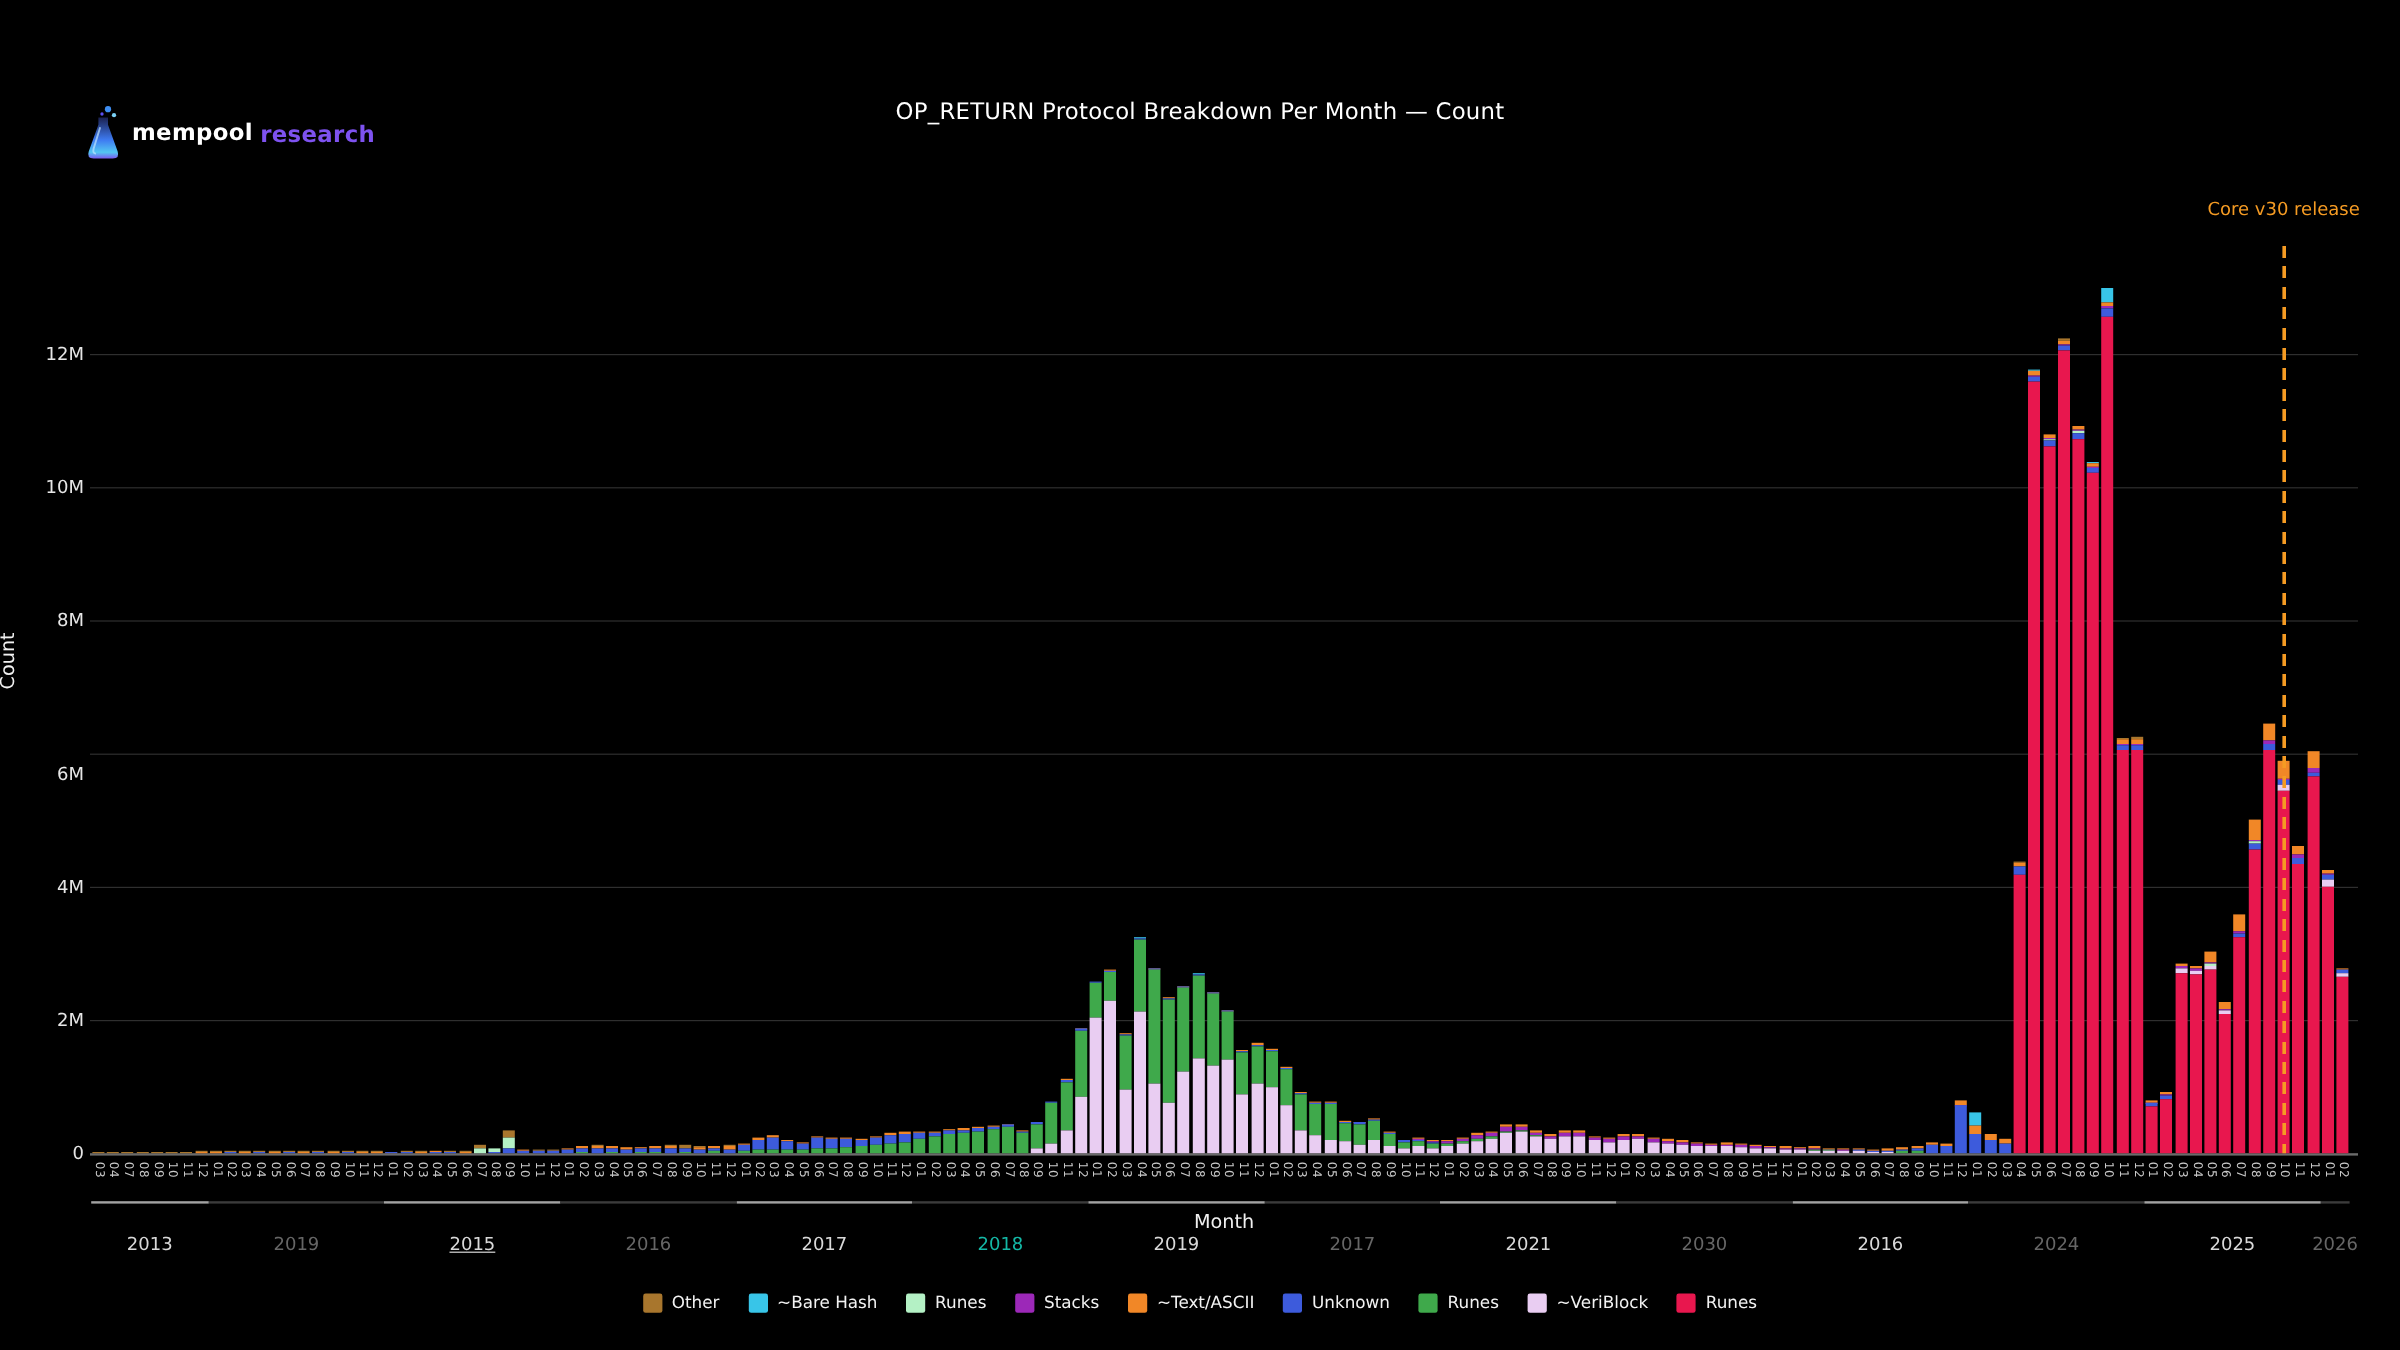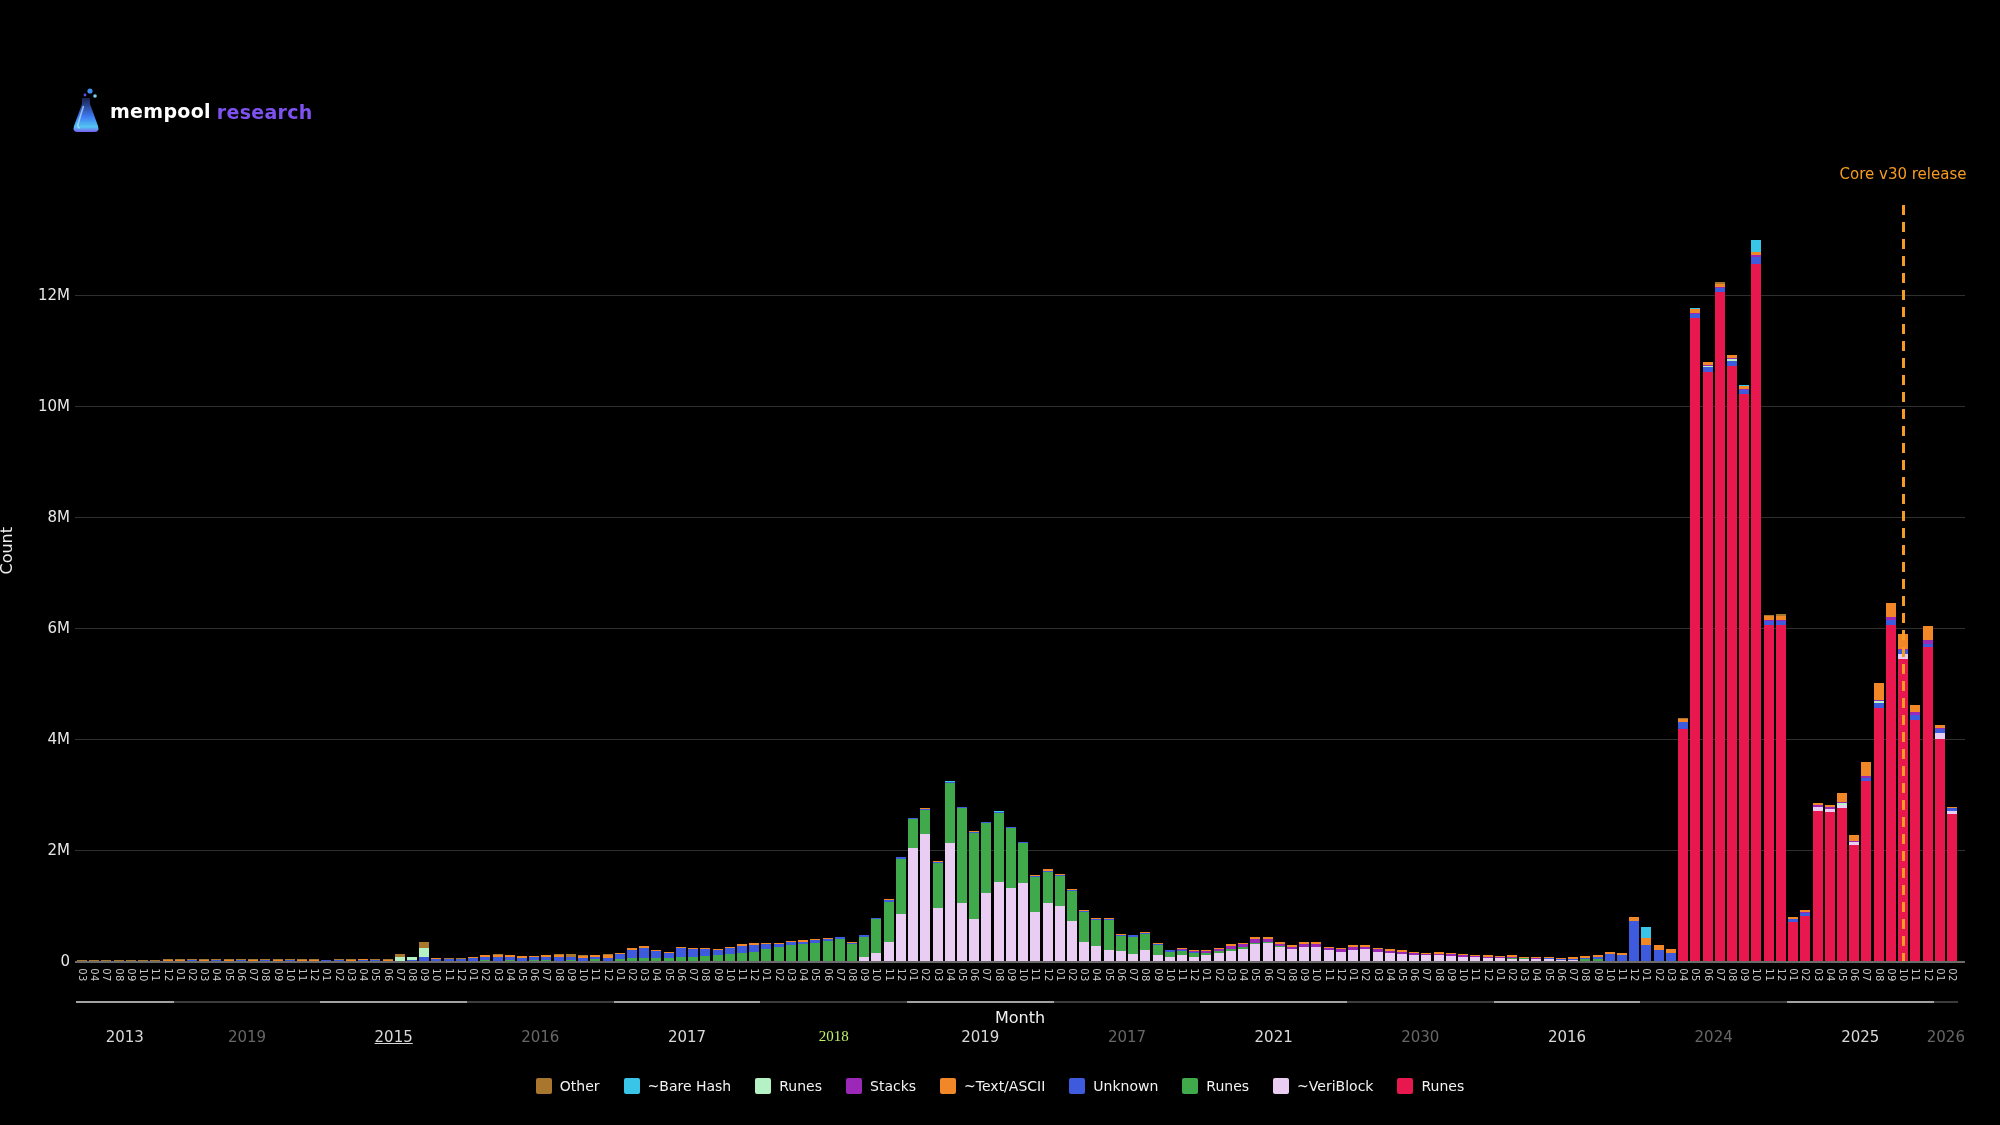--- a/index.html
+++ b/index.html
@@ -55,31 +55,32 @@
         <path d="M12 12 h8 l0 6 L28 40 q2 6 -4 6 H8 q-6 0 -4 -6 L12 18 Z" fill="url(#fg)"></path>
         <path d="M13.5 20 L8 38 q-1 4 2 4" stroke="#bfe4ff" stroke-width="1.6" fill="none" opacity="0.7"></path>
       </svg>
     </span>
     <span class="logo-text">
       <span class="lt1">mempool</span>
       <span class="lt2">research</span>
     </span>
   </div>
 
+  <div class="chart-title">OP_RETURN Protocol Breakdown Per Month — Count</div>
   <div class="y-title">Count</div>
   <div class="x-title">Month</div>
 
   <div id="plot">
       <div class="ylab" style="left: 0px; top: 952px;">0</div>
       <div class="gridline" style="left: 75px; top: 850px; width: 1890px;"></div>
       <div class="ylab" style="left: 0px; top: 841px;">2M</div>
       <div class="gridline" style="left: 75px; top: 739px; width: 1890px;"></div>
       <div class="ylab" style="left: 0px; top: 730px;">4M</div>
       <div class="gridline" style="left: 75px; top: 628px; width: 1890px;"></div>
-      <div class="ylab" style="left: 0px; top: 619px;">6M</div>
+      <div class="ylab" style="left: 0px; top: 636px;">6M</div>
       <div class="gridline" style="left: 75px; top: 517px; width: 1890px;"></div>
       <div class="ylab" style="left: 0px; top: 508px;">8M</div>
       <div class="gridline" style="left: 75px; top: 406px; width: 1890px;"></div>
       <div class="ylab" style="left: 0px; top: 397px;">10M</div>
       <div class="gridline" style="left: 75px; top: 295px; width: 1890px;"></div>
       <div class="ylab" style="left: 0px; top: 286px;">12M</div>
       <div class="axisline" style="left: 75px; top: 961px; width: 1890px;"></div>
       <div class="bar" style="left: 77px; bottom: 164px; width: 10px;">
         <div class="seg" style="height: 0.555px; background: rgb(168, 118, 45);"></div>
       </div>
@@ -1035,21 +1036,21 @@
       <div class="yearlab" style="left: 64.7777px; top: 1028px; color: rgb(217, 217, 217);">2013</div>
       <div class="yearband" style="left: 173.778px; top: 1001px; width: 146.444px; background: rgb(59, 59, 59);"></div>
       <div class="yearlab" style="left: 187px; top: 1028px; color: rgb(102, 102, 102);">2019</div>
       <div class="yearband" style="left: 320.444px; top: 1001px; width: 146.444px; background: rgb(162, 162, 162);"></div>
       <div class="yearlab" style="left: 333.666px; top: 1028px; color: rgb(217, 217, 217); text-decoration: underline;">2015</div>
       <div class="yearband" style="left: 467.11px; top: 1001px; width: 146.444px; background: rgb(59, 59, 59);"></div>
       <div class="yearlab" style="left: 480.332px; top: 1028px; color: rgb(102, 102, 102);">2016</div>
       <div class="yearband" style="left: 613.777px; top: 1001px; width: 146.444px; background: rgb(162, 162, 162);"></div>
       <div class="yearlab" style="left: 626.999px; top: 1028px; color: rgb(217, 217, 217);">2017</div>
       <div class="yearband" style="left: 760.443px; top: 1001px; width: 146.444px; background: rgb(59, 59, 59);"></div>
-      <div class="yearlab" style="left: 773.665px; top: 1028px; color: #bef264; font-family: Liberation Serif, serif;">2018</div>
+      <div class="yearlab" style="left: 773.665px; top: 1028px; color: #14b8a6;">2018</div>
       <div class="yearband" style="left: 907.11px; top: 1001px; width: 146.444px; background: rgb(162, 162, 162);"></div>
       <div class="yearlab" style="left: 920.332px; top: 1028px; color: rgb(217, 217, 217);">2019</div>
       <div class="yearband" style="left: 1053.78px; top: 1001px; width: 146.444px; background: rgb(59, 59, 59);"></div>
       <div class="yearlab" style="left: 1067px; top: 1028px; color: rgb(102, 102, 102);">2017</div>
       <div class="yearband" style="left: 1200.44px; top: 1001px; width: 146.444px; background: rgb(162, 162, 162);"></div>
       <div class="yearlab" style="left: 1213.66px; top: 1028px; color: rgb(217, 217, 217);">2021</div>
       <div class="yearband" style="left: 1347.11px; top: 1001px; width: 146.444px; background: rgb(59, 59, 59);"></div>
       <div class="yearlab" style="left: 1360.33px; top: 1028px; color: rgb(102, 102, 102);">2030</div>
       <div class="yearband" style="left: 1493.78px; top: 1001px; width: 146.444px; background: rgb(162, 162, 162);"></div>
       <div class="yearlab" style="left: 1507px; top: 1028px; color: rgb(217, 217, 217);">2016</div>

